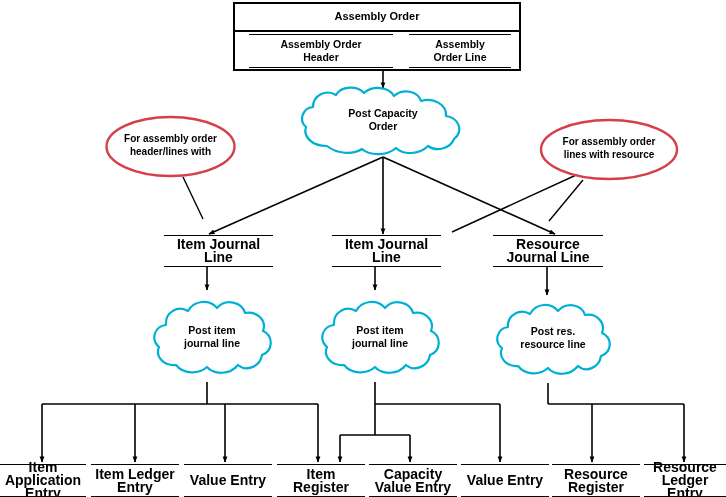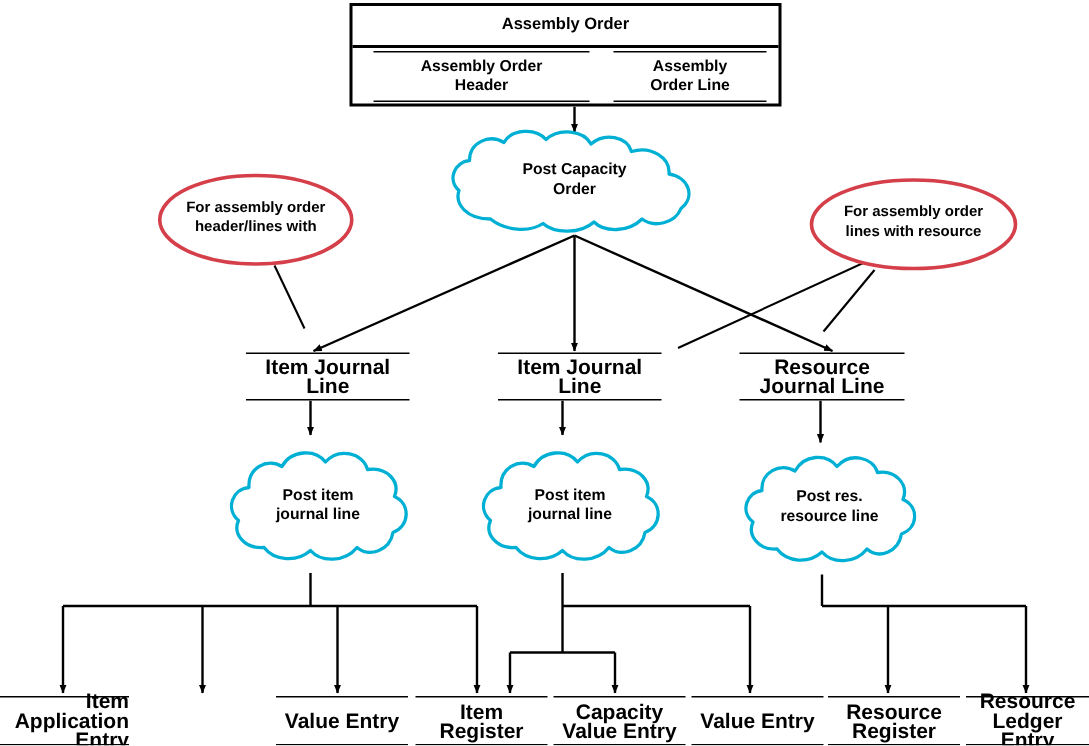--- a/index.html
+++ b/index.html
@@ -232,23 +232,27 @@
     <svg width="116" height="88" viewBox="0 0 116 88">
       <path d="M23,70 C11,71 3,61 7,52 C-2,45 3,32 13,31 C12,19 25,12 35,18
                C41,7 56,6 63,15 C72,5 87,9 90,19 C102,17 111,27 107,37
                C118,42 117,56 106,60 C104,72 91,77 83,70
                C75,80 60,80 53,72 C44,80 30,79 23,70 Z" fill="#ffffff" stroke="#00b0d4" stroke-width="2.2" stroke-linejoin="round"></path>
     </svg>
     <div class="cloud-label" style="top:29px; white-space:pre-line;">Post res.
 resource line</div>
   </div>
 
-  <div class="tbl" style="left:0px; top:464px; width:86px; height:33px;text-align:right;">
+  <div class="tbl" style="left:0px; top:464px; width:86px; height:33px;">
     <span style="white-space:pre-line;">Item
 Application Entry</span>
+  </div>
+  <div class="tbl" style="left:91px; top:464px; width:88px; height:33px;">
+    <span style="white-space:pre-line;">Item Ledger
+Entry</span>
   </div>
   <div class="tbl" style="left:184px; top:464px; width:88px; height:33px;">
     <span style="white-space:pre-line;">Value Entry</span>
   </div>
   <div class="tbl" style="left:277px; top:464px; width:88px; height:33px;">
     <span style="white-space:pre-line;">Item Register</span>
   </div>
   <div class="tbl" style="left:369px; top:464px; width:88px; height:33px;">
     <span style="white-space:pre-line;">Capacity
 Value Entry</span>

